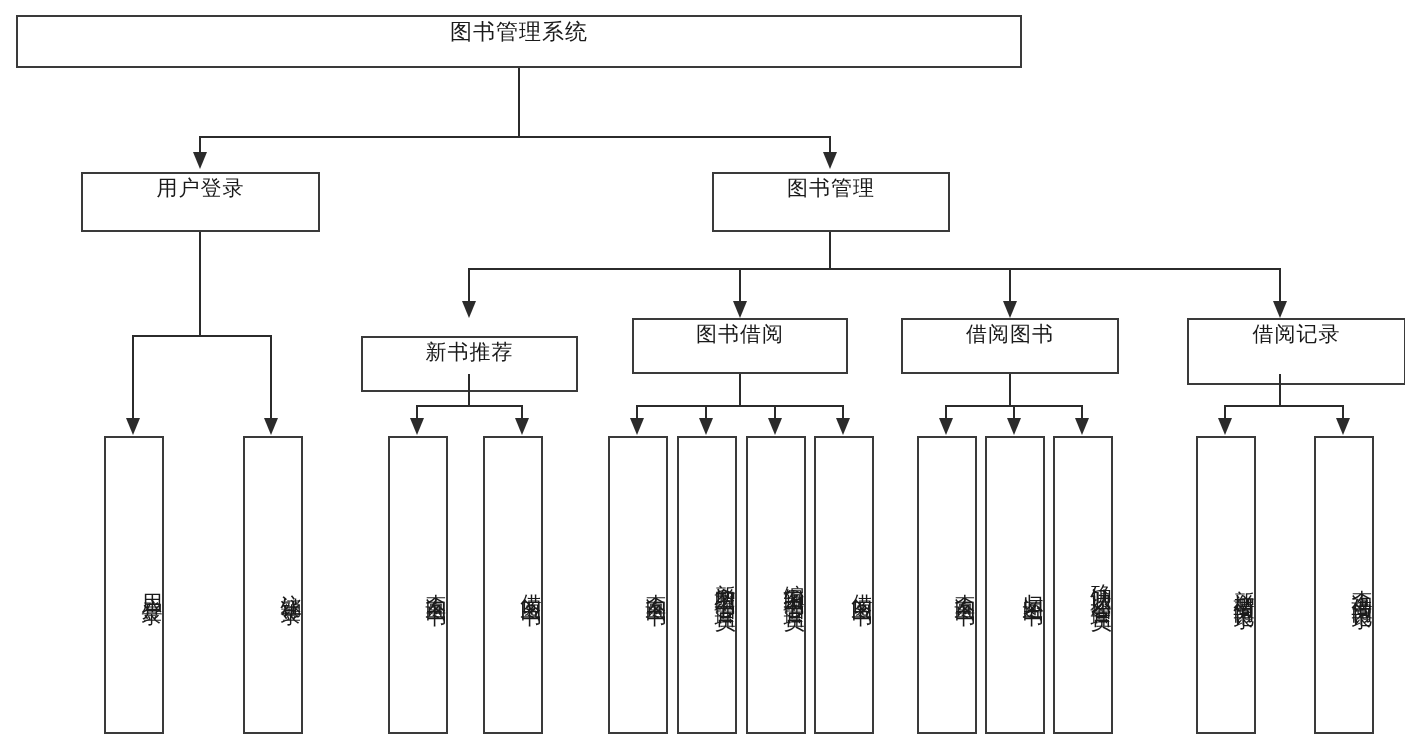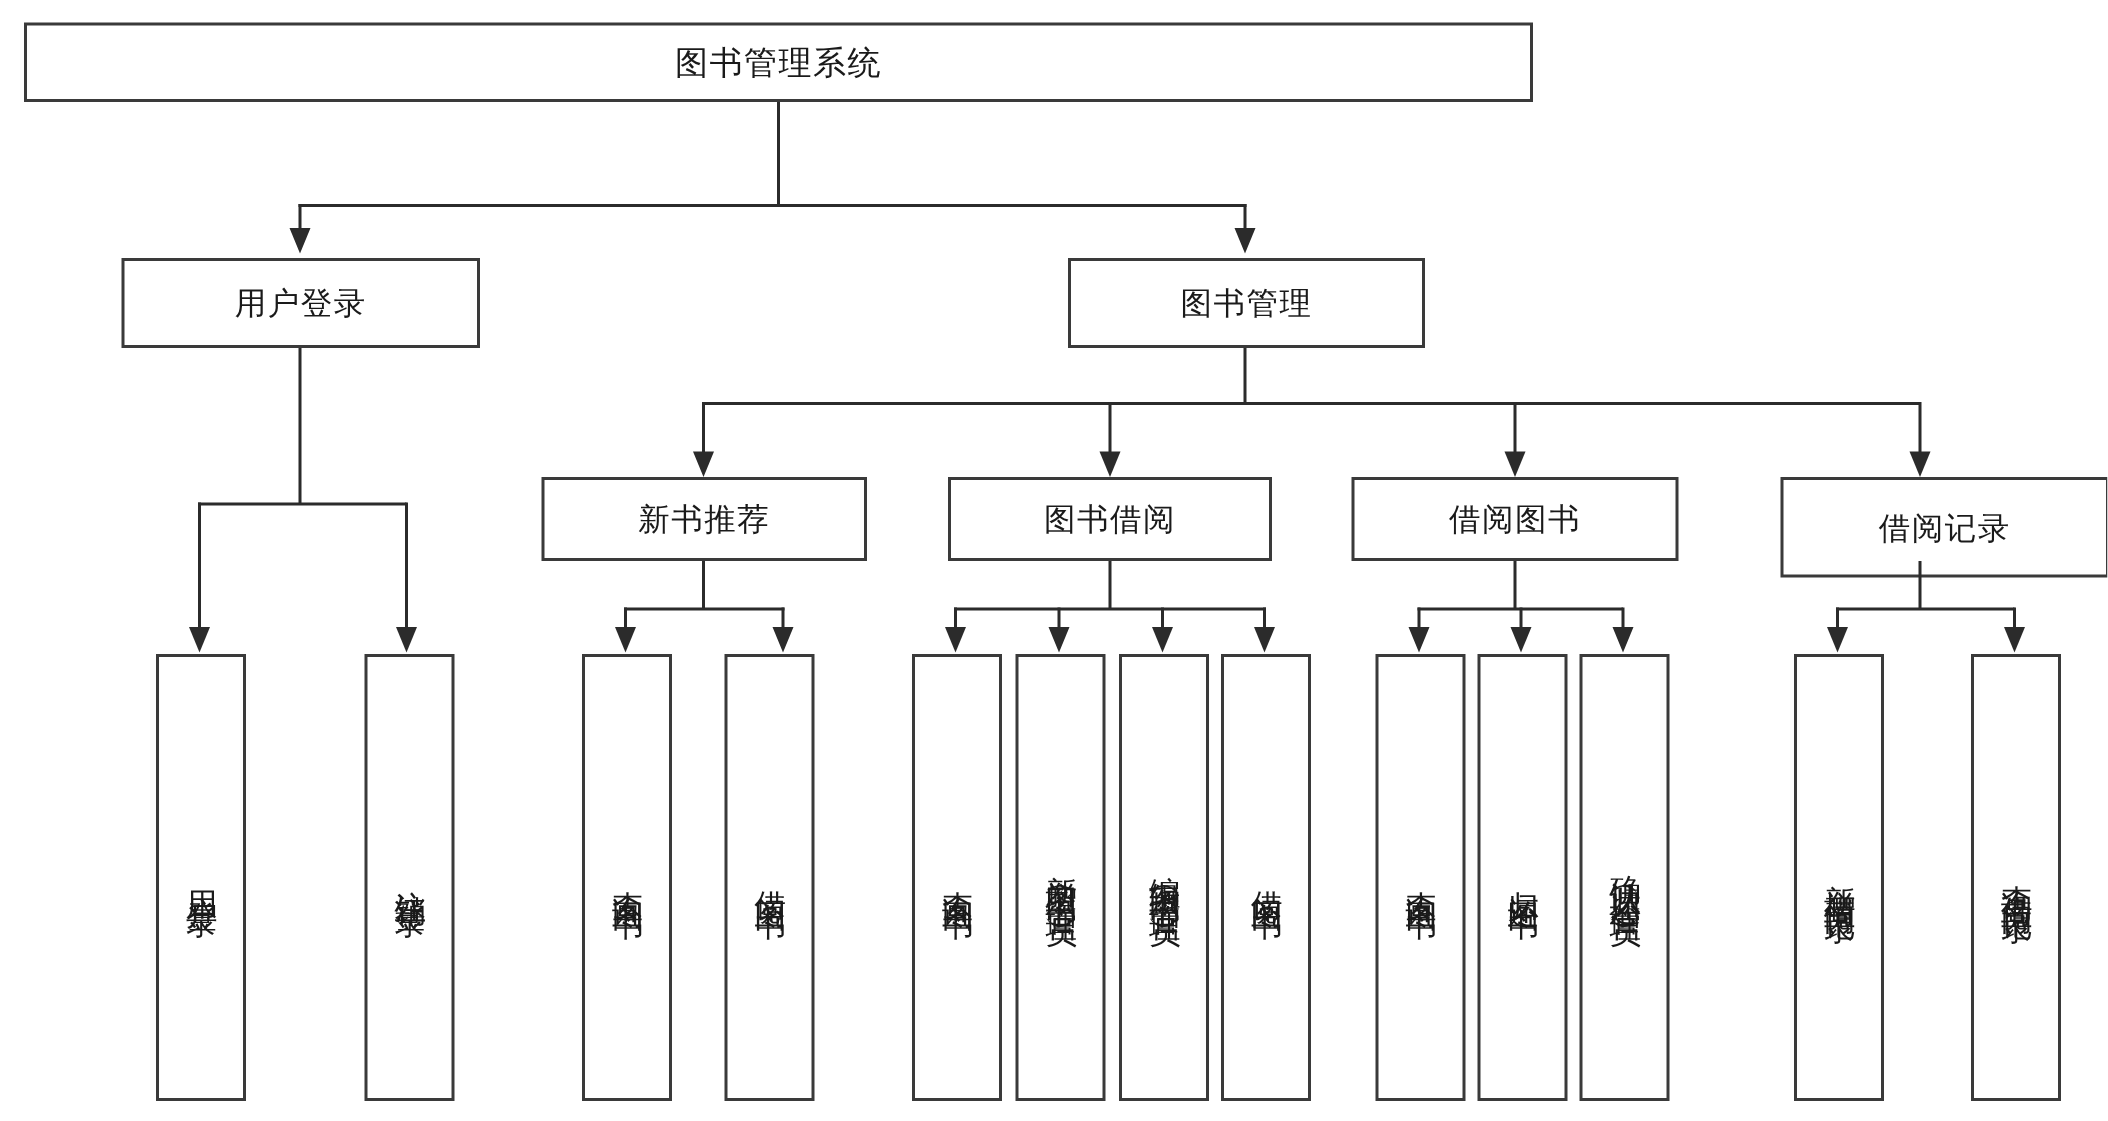--- a/index.html
+++ b/index.html
@@ -16,21 +16,21 @@
     height: 747px;
     background: #ffffff;
     overflow: hidden;
   }
   .node {
     position: absolute;
     box-sizing: border-box;
     border: 2px solid #3a3a3a;
     background: #ffffff;
     display: flex;
-    align-items: center;
+    align-items: flex-start;
     justify-content: center;
     color: #1a1a1a;
   }
   .node-h {
     font-size: 21px;
     letter-spacing: 1px;
     white-space: nowrap;
   }
   .node-root {
     font-size: 22px;
@@ -106,21 +106,21 @@
   <div class="edge edge-h" style="left:468px; top:268px; width:812px; height:2px;"></div>
   <div class="edge edge-v" style="left:468px; top:268px; width:2px; height:35px;"></div>
   <div class="arrow" style="left:462px; top:301px;"></div>
   <div class="edge edge-v" style="left:739px; top:268px; width:2px; height:35px;"></div>
   <div class="arrow" style="left:733px; top:301px;"></div>
   <div class="edge edge-v" style="left:1009px; top:268px; width:2px; height:35px;"></div>
   <div class="arrow" style="left:1003px; top:301px;"></div>
   <div class="edge edge-v" style="left:1279px; top:268px; width:2px; height:35px;"></div>
   <div class="arrow" style="left:1273px; top:301px;"></div>
 
-  <div class="node node-h" style="left:361px; top:318px; width:217px; height:56px;">
+  <div class="node node-h" style="left:361px; top:336px; width:217px; height:56px;">
     <span>新书推荐</span>
   </div>
   <div class="node node-h" style="left:632px; top:318px; width:216px; height:56px;">
     <span>图书借阅</span>
   </div>
   <div class="node node-h" style="left:901px; top:318px; width:218px; height:56px;">
     <span>借阅图书</span>
   </div>
   <div class="node node-h" style="left:1171px; top:318px; width:219px; height:67px;margin-left:16px;">
     <span>借阅记录</span>

